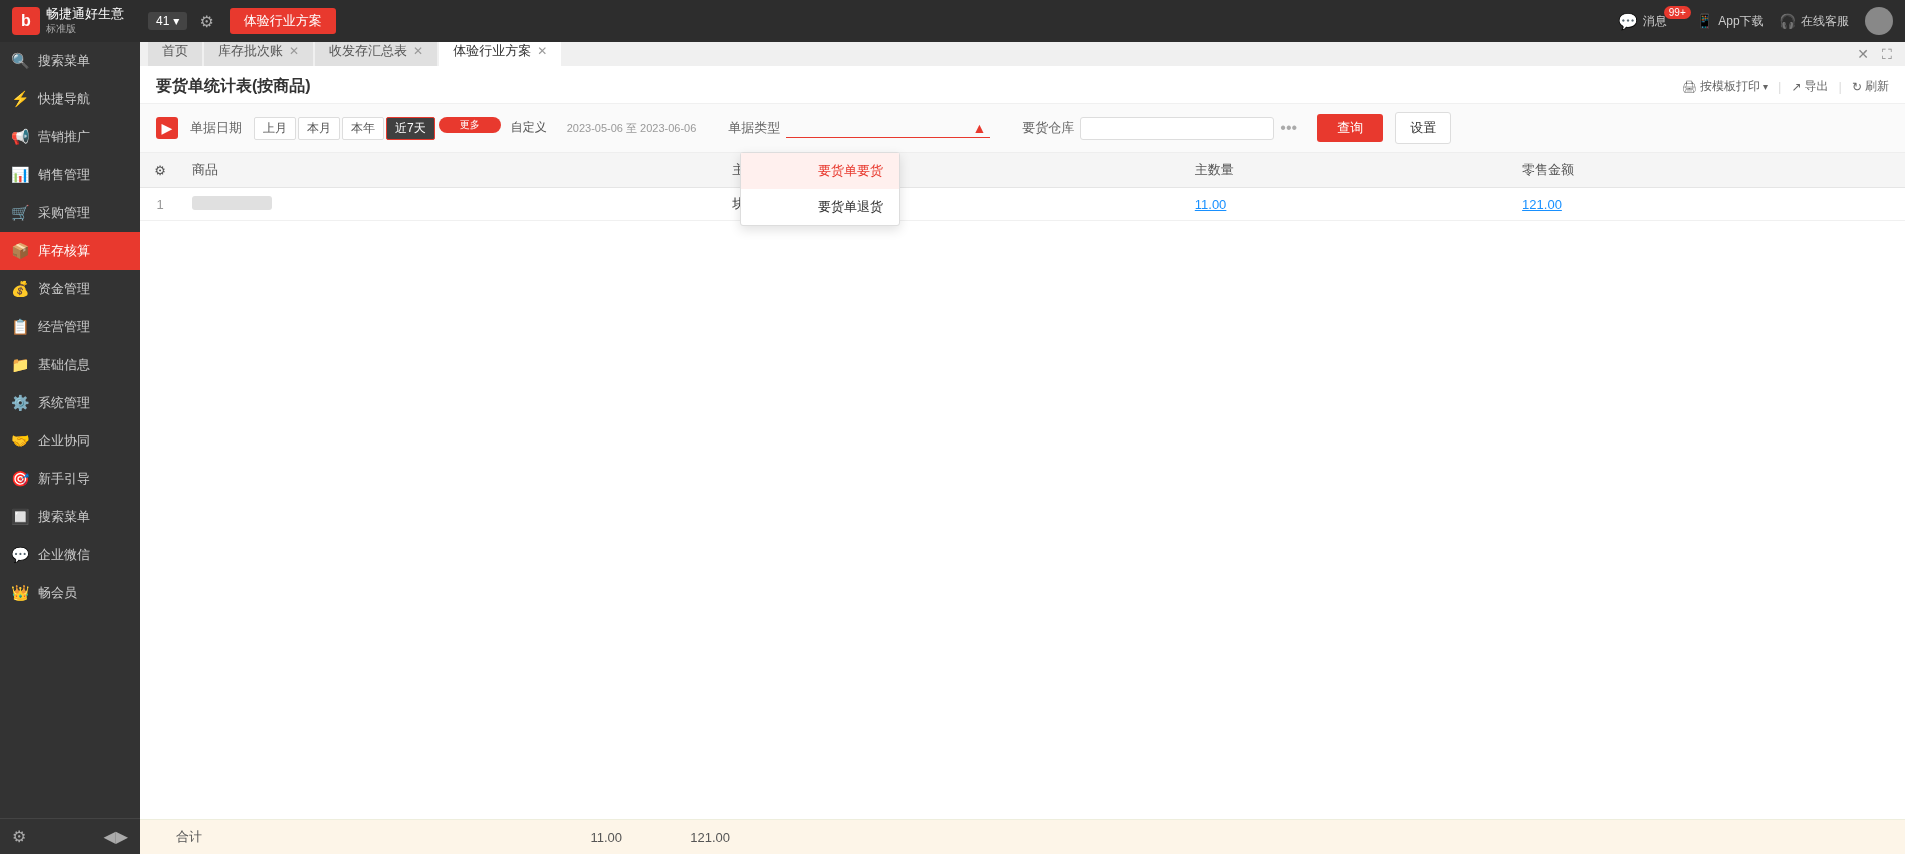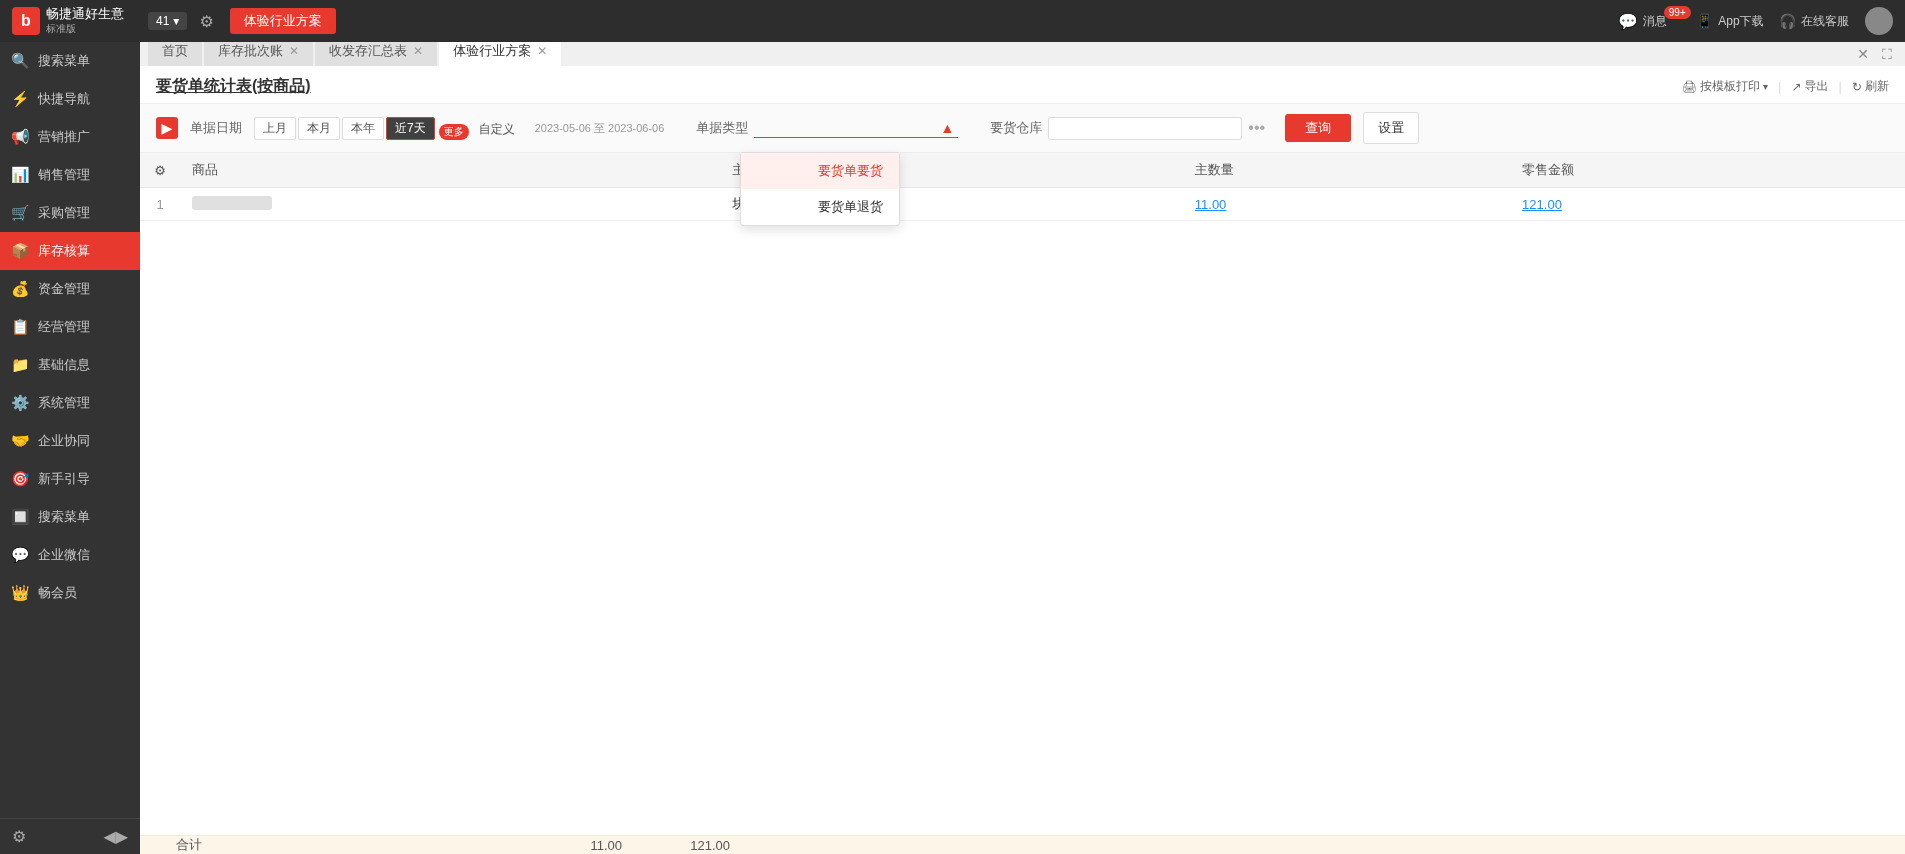--- a/index.html
+++ b/index.html
@@ -230,21 +230,20 @@
       padding: 10px 16px 6px;
       display: flex;
       align-items: center;
       justify-content: space-between;
       border-bottom: 1px solid #f0f0f0;
     }
     .page-title {
       font-size: 16px;
       font-weight: bold;
       color: #333;
-      text-decoration: underline;
     }
     .page-title-actions {
       display: flex;
       align-items: center;
       gap: 10px;
     }
     .title-action-btn {
       display: flex;
       align-items: center;
       gap: 3px;
@@ -280,42 +279,42 @@
       font-size: 14px;
       flex-shrink: 0;
     }
     .filter-label {
       color: #666;
       font-size: 13px;
       flex-shrink: 0;
     }
     .filter-date-btns {
       display: flex;
-      align-items: flex-end;
+      align-items: flex-start;
       gap: 2px;
     }
     .date-btn {
       padding: 2px 8px;
       border: 1px solid #ddd;
       border-radius: 2px;
       background: #fff;
       color: #555;
       font-size: 12px;
       cursor: pointer;
     }
     .date-btn.active-red {
       background: #404040;
       color: #fff;
       border-color: #e8392e;
     }
     .date-badge {
       background: #e8392e;
       color: #fff;
       border-radius: 8px;
-      padding: 1px 5px;
+      padding: 1px 21px;
       font-size: 10px;
       margin-left: 2px;
     }
     .date-custom-btn {
       padding: 2px 8px;
       border: none;
       background: transparent;
       color: #555;
       font-size: 12px;
       cursor: pointer;
@@ -468,21 +467,21 @@
       cursor: pointer;
       text-decoration: underline;
     }
 
     
     .table-footer {
       background: #fdf5e8;
       border-top: 1px solid #eed;
       display: flex;
       align-items: center;
-      padding: 0 12px;
+      padding: 8px 12px;
       font-size: 13px;
       color: #555;
       flex-shrink: 0;
     }
     .footer-label {
       width: 220px;
       text-align: left;
       padding-left: 24px;
     }
     .footer-col {

